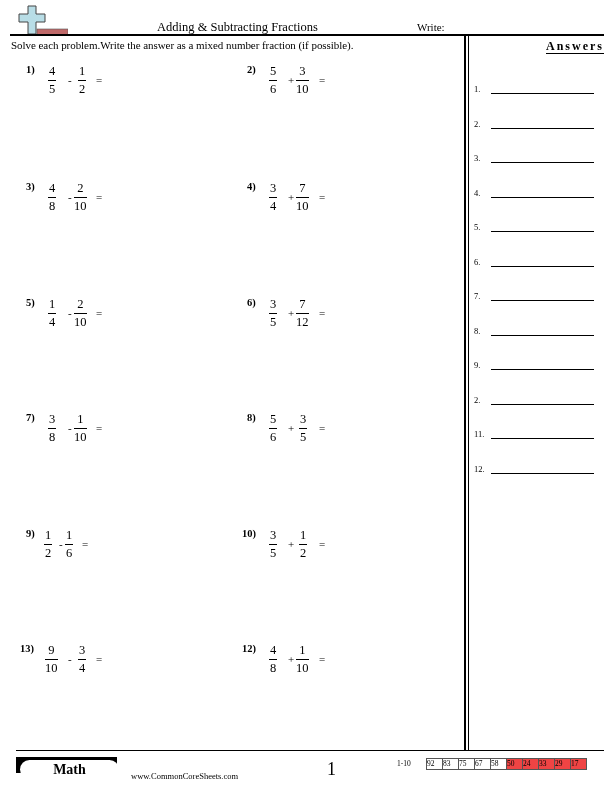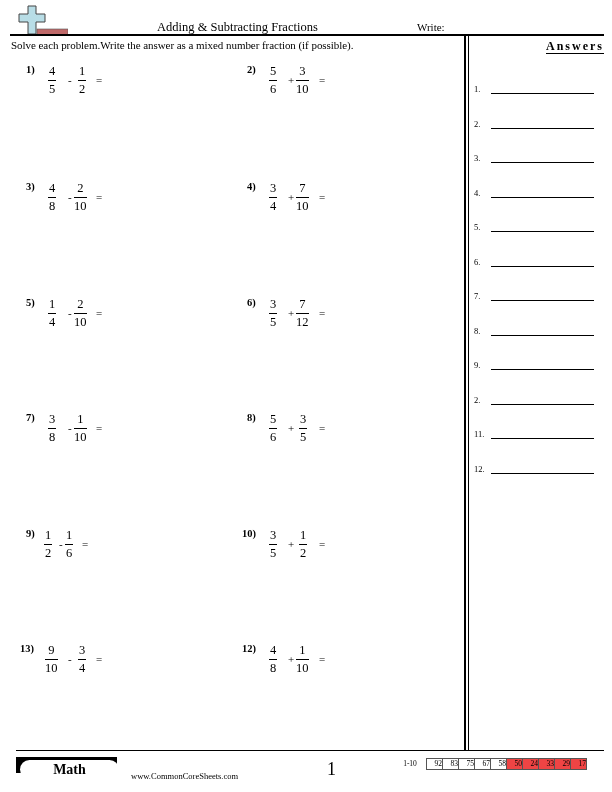--- a/index.html
+++ b/index.html
@@ -34,22 +34,22 @@
   .op { position:absolute; top:10px; font-size:11px; }
   .eq { position:absolute; top:10px; font-size:11px; }
 
   
   .footer-rule { left:16px; top:750px; width:588px; height:1px; background:#000; }
   .math-badge { left:16px; top:757px; width:101px; height:16px; background:#000; }
   .math-pill { position:absolute; left:4px; top:3px; width:99px; height:19px; background:#fff; border-radius:10px; text-align:center; font-size:14px; font-weight:bold; line-height:19px; }
   .site { left:131px; top:771px; font-size:8.5px; }
   .page-num { left:327px; top:759px; font-size:18px; }
   .score-table { left:397px; top:758px; border-collapse:collapse; font-size:7.5px; }
-  .score-table td { border:1px solid #555; width:15px; height:10px; padding:0; text-align:right; line-height:10px; }
-  .score-table td.lbl { border:none; width:26px; text-align:center; padding-right:3px; }
+  .score-table td { border:1px solid #555; width:15px; height:10px; padding:0; text-align:left; line-height:10px; }
+  .score-table td.lbl { border:none; width:26px; text-align:left; padding-right:3px; }
   .score-table td.hl { background:#ef4444; }
   .score-table td.empty { border:none; }
 </style>
 </head>
 <body>
 
 <div class="abs logo">
   <svg width="52" height="31" viewBox="0 0 52 31">
     <rect x="21" y="24" width="31" height="6" fill="#c06a6a" stroke="#555" stroke-width="0.6"></rect>
     <path d="M12 1 h8 v8 h9 v8 h-9 v12 h-8 v-12 h-9 v-8 h9 z" fill="#b8dde6" stroke="#444" stroke-width="1"></path>

